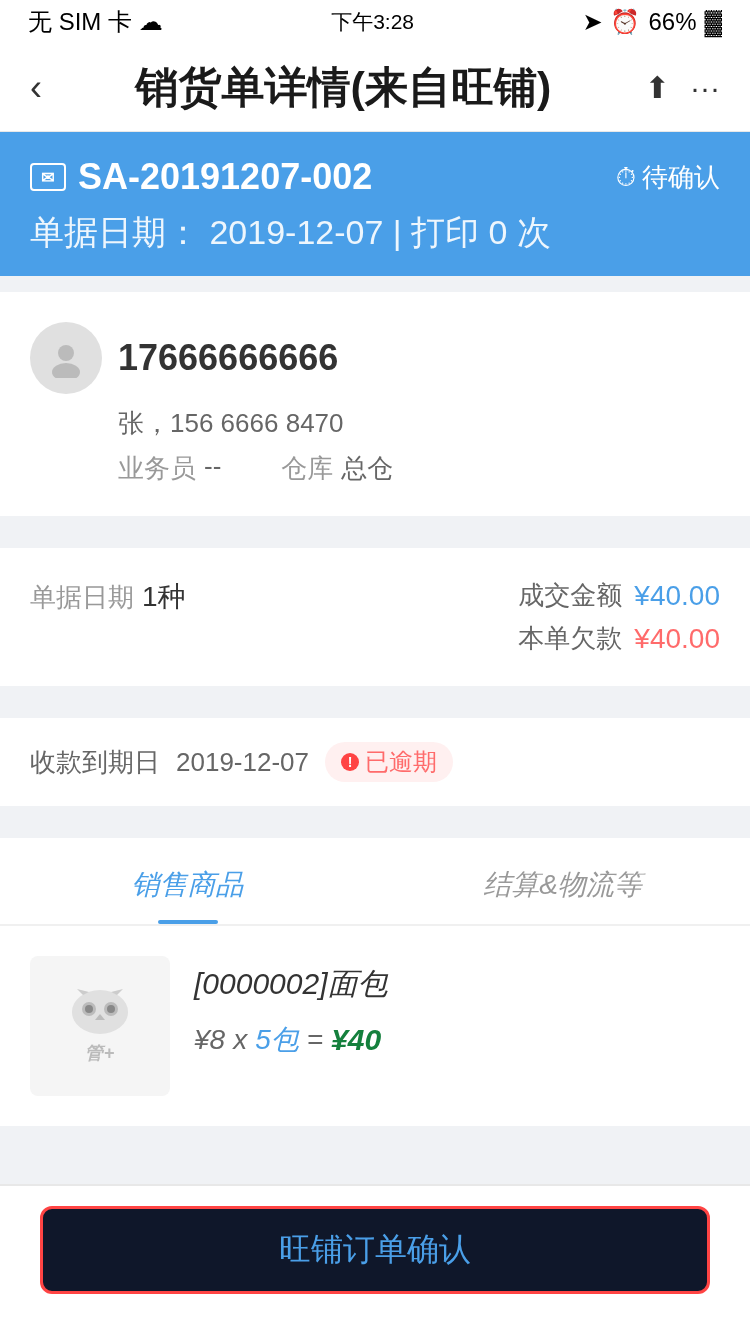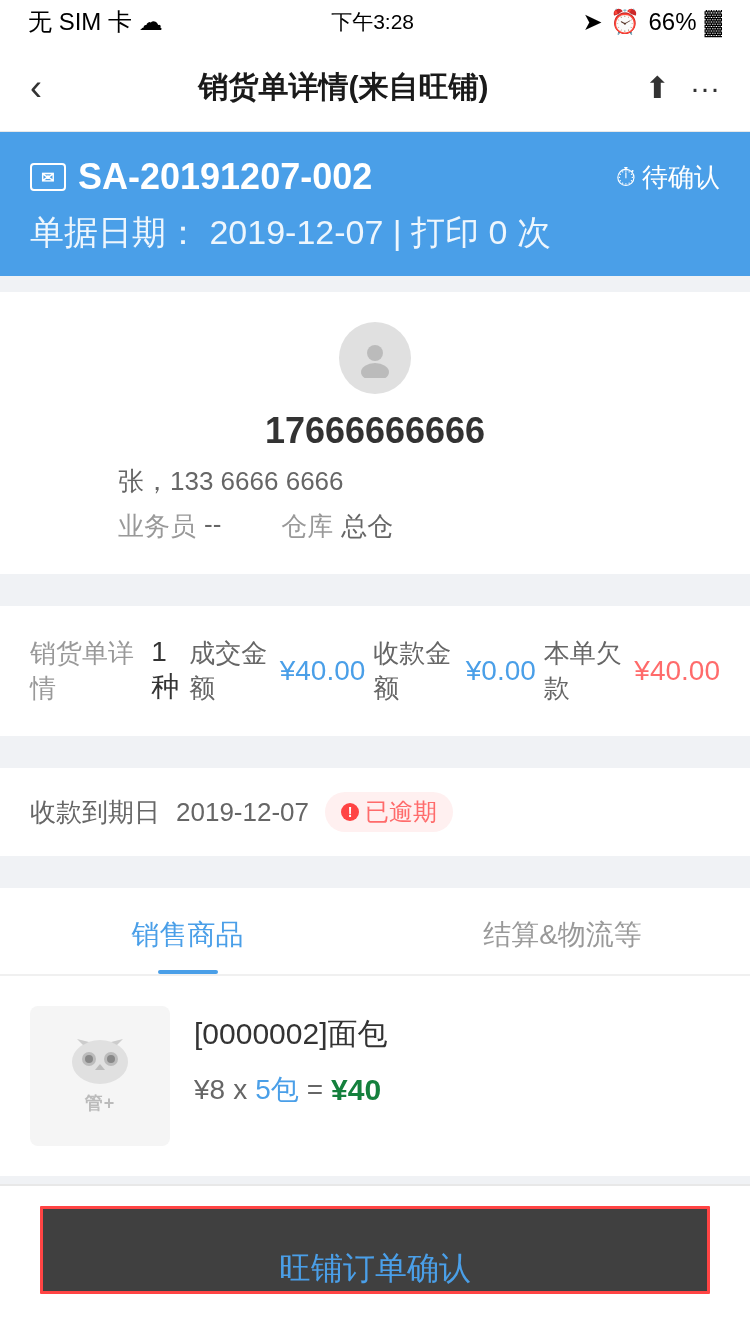--- a/index.html
+++ b/index.html
@@ -39,21 +39,21 @@
       justify-content: space-between;
       padding: 0 30px;
       border-bottom: 1px solid #e8e8e8;
     }
     .nav-back {
       font-size: 36px;
       color: #333;
       cursor: pointer;
     }
     .nav-title {
-      font-size: 30px;
+      font-size: 43px;
       font-weight: 600;
       color: #1a1a1a;
     }
     .nav-actions { display: flex; align-items: center; gap: 20px; }
     .nav-icon { font-size: 30px; color: #333; cursor: pointer; }
 
     
     .blue-header {
       background: #4a9fe8;
       padding: 24px 30px 20px;
@@ -100,21 +100,20 @@
     .customer-section {
       background: #fff;
       padding: 30px;
       margin-bottom: 16px;
     }
     .customer-header {
       display: flex;
       align-items: center;
       gap: 16px;
       margin-bottom: 12px;
-      flex-direction: column;
     }
     .customer-avatar {
       width: 72px;
       height: 72px;
       border-radius: 50%;
       background: #e0e0e0;
       display: flex;
       align-items: center;
       justify-content: center;
       font-size: 32px;
@@ -162,21 +161,21 @@
       display: flex;
       align-items: center;
       gap: 8px;
       font-size: 26px;
       color: #666;
     }
     .summary-label { color: #999; }
     .summary-value { color: #333; font-size: 28px; }
     .summary-right {
       display: flex;
-      flex-direction: row;
+      flex-direction: column;
       align-items: flex-end;
       gap: 8px;
     }
     .amount-row {
       display: flex;
       align-items: center;
       gap: 12px;
       font-size: 26px;
     }
     .amount-label { color: #666; }
@@ -214,20 +213,21 @@
       justify-content: center;
       color: #fff;
       font-size: 14px;
       font-weight: 700;
     }
 
     
     .tabs-section {
       background: #fff;
       margin-bottom: 13px;
+      font-style: italic;
     }
     .tabs-header {
       display: flex;
       border-bottom: 2px solid #f0f0f0;
     }
     .tab-item {
       flex: 1;
       text-align: center;
       padding: 28px 0 20px;
       font-size: 28px;
@@ -318,28 +318,28 @@
       left: 0;
       width: 750px;
       background: #fff;
       padding: 20px 40px 40px;
       border-top: 2px solid #e8e8e8;
     }
     .confirm-button {
       width: 100%;
       height: 88px;
       border: 3px solid #ff4444;
-      border-radius: 1px;
-      background: #404040;
+      border-radius: 12px;
+      background: #0f172a;
       color: #4a9fe8;
       font-size: 32px;
       font-weight: 500;
       cursor: pointer;
       display: flex;
-      align-items: flex-end;
+      align-items: center;
       justify-content: center;
     }
 
     .divider {
       height: 16px;
       background: #f0f2f5;
     }
   </style>
 </head>
 <body>
@@ -390,49 +390,45 @@
 <div class="customer-section">
   <div class="customer-header">
     <div class="customer-avatar">
       <svg width="40" height="40" viewBox="0 0 40 40" fill="none">
         <circle cx="20" cy="15" r="8" fill="#bbb"></circle>
         <ellipse cx="20" cy="34" rx="14" ry="9" fill="#bbb"></ellipse>
       </svg>
     </div>
     <span class="customer-phone">17666666666</span>
   </div>
-  <div class="customer-info">张，133 6666 6666</div>
+  <div class="customer-info">张，156 6666 8470</div>
   <div class="customer-meta">
     <div class="meta-item">
       <span class="meta-label">业务员</span>
       <span>--</span>
     </div>
     <div class="meta-item">
       <span class="meta-label">仓库</span>
       <span>总仓</span>
     </div>
   </div>
 </div>
 
 <div class="divider"></div>
 
 <div class="summary-section">
   <div class="summary-row">
     <div class="summary-left">
-      <span class="summary-label">销货单详情</span>
+      <span class="summary-label">单据日期</span>
       <span class="summary-value">1种</span>
     </div>
     <div class="summary-right">
       <div class="amount-row">
         <span class="amount-label">成交金额</span>
         <span class="amount-value-blue">¥40.00</span>
-      </div>
-      <div class="amount-row">
-        <span class="amount-label">收款金额</span>
-        <span class="amount-value-blue">¥0.00</span>
       </div>
       <div class="amount-row">
         <span class="amount-label">本单欠款</span>
         <span class="amount-value-red">¥40.00</span>
       </div>
     </div>
   </div>
 </div>
 
 <div class="divider"></div>

